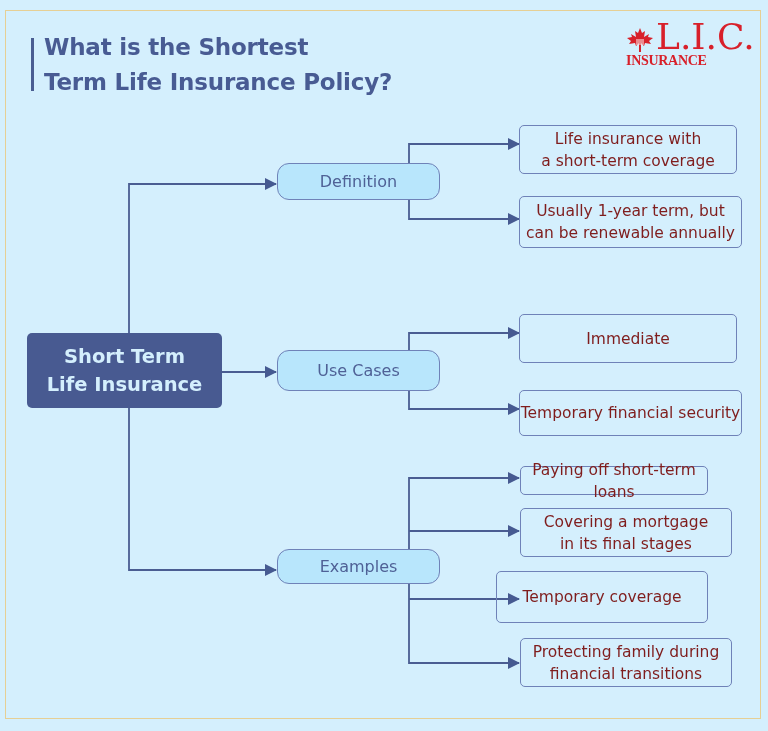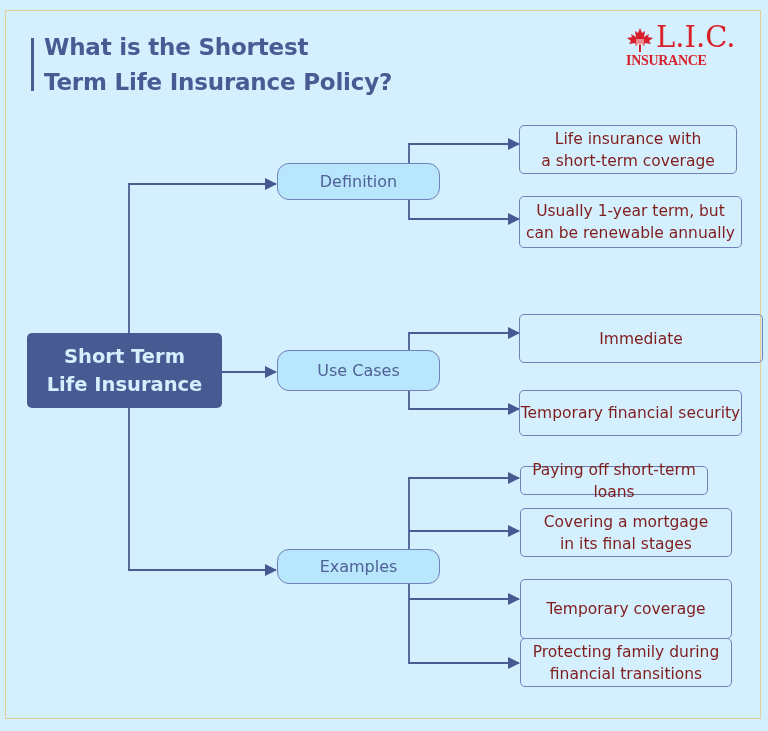--- a/index.html
+++ b/index.html
@@ -14,21 +14,21 @@
   .title-bar {
     position:absolute; left:31px; top:38px; width:2.5px; height:53px; background:#4a5d92;
   }
   .title {
     position:absolute; left:44px; top:30px; font-size:23px; font-weight:bold;
     line-height:35px; color:#485b93; letter-spacing:-0.2px;
   }
   .logo { position:absolute; left:626px; top:25px; width:110px; height:50px; }
   .logo-top {
     position:absolute; left:30px; top:-3px; font-family:"DejaVu Serif", serif;
-    color:#d8202a; font-size:29px; line-height:30px; letter-spacing:0px;
+    color:#d8202a; font-size:36px; line-height:30px; letter-spacing:0px;
   }
   .logo-bottom {
     position:absolute; left:0px; top:27px; font-family:Liberation Serif, serif;
     font-weight:bold; color:#d8202a; font-size:14px; line-height:18px; letter-spacing:-0.3px;
   }
   .logo-leaf { position:absolute; left:0px; top:3px; width:28px; height:24px; }
 
   svg.connectors { position:absolute; left:0; top:0; width:768px; height:731px; }
 
   .box { position:absolute; box-sizing:border-box; display:flex; align-items:center; justify-content:center; text-align:center; }
@@ -113,39 +113,39 @@
       <div>a short-term coverage</div>
     </div>
 </div>
 <div class="box leaf-box" style="left:519px;top:196px;width:223px;height:52px;">
   <div>
       <div>Usually 1-year term, but</div>
       <div>can be renewable annually</div>
     </div>
 </div>
 
-<div class="box leaf-box" style="left:519px;top:314px;width:244px;height:49px;">
+<div class="box leaf-box" style="left:519px;top:314px;width:218px;height:49px;">
   <div>
       <div>Immediate</div>
     </div>
 </div>
 <div class="box leaf-box" style="left:519px;top:390px;width:223px;height:46px;">
   <div>Temporary financial security</div>
 </div>
 
 <div class="box leaf-box" style="left:520px;top:466px;width:188px;height:29px;">
   <div>Paying off short-term loans</div>
 </div>
 <div class="box leaf-box" style="left:520px;top:508px;width:212px;height:49px;">
   <div>
       <div>Covering a mortgage</div>
       <div>in its final stages</div>
     </div>
 </div>
-<div class="box leaf-box" style="left:520px;top:571px;width:212px;height:60px;margin-top:8px;">
+<div class="box leaf-box" style="left:496px;top:571px;width:212px;height:52px;">
   <div>
       <div>Temporary coverage</div>
     </div>
 </div>
 <div class="box leaf-box" style="left:520px;top:638px;width:212px;height:49px;">
   <div>
       <div>Protecting family during</div>
       <div>financial transitions</div>
     </div>
 </div>

